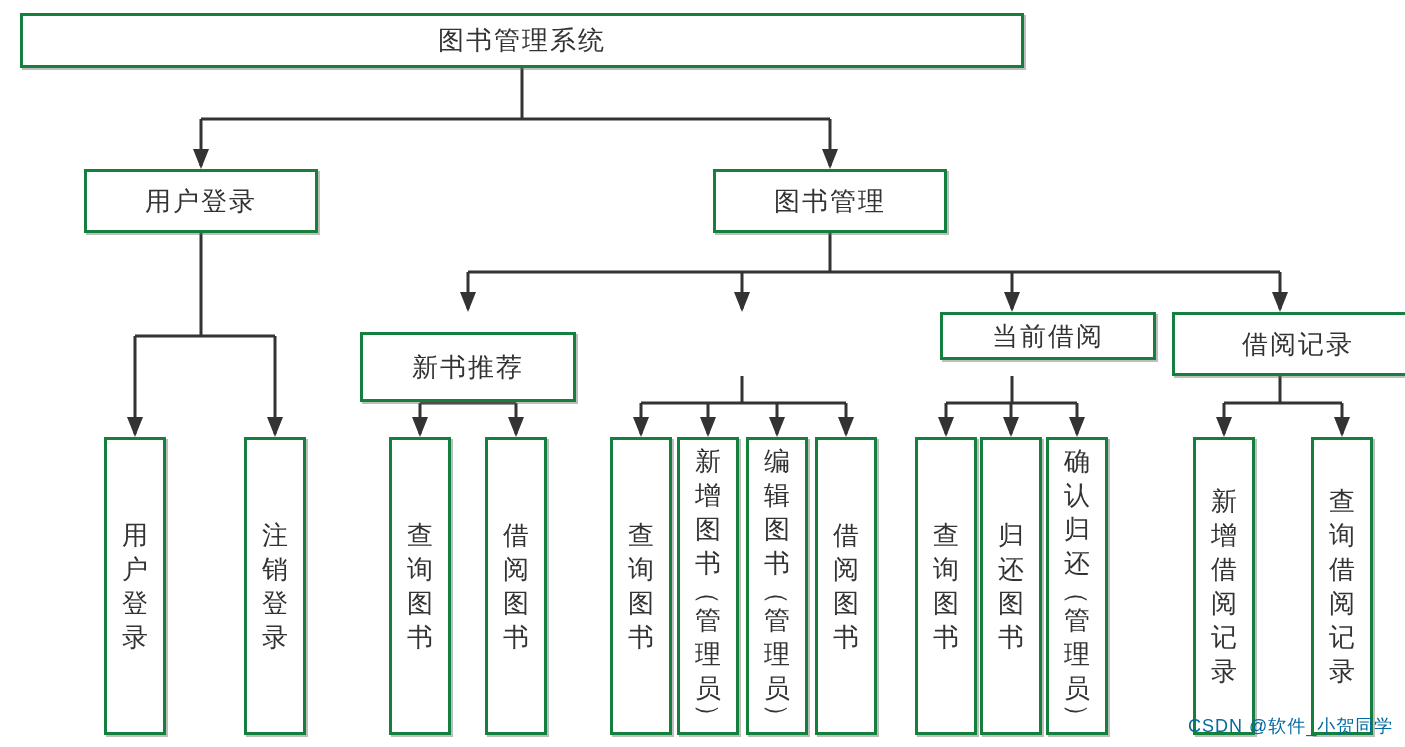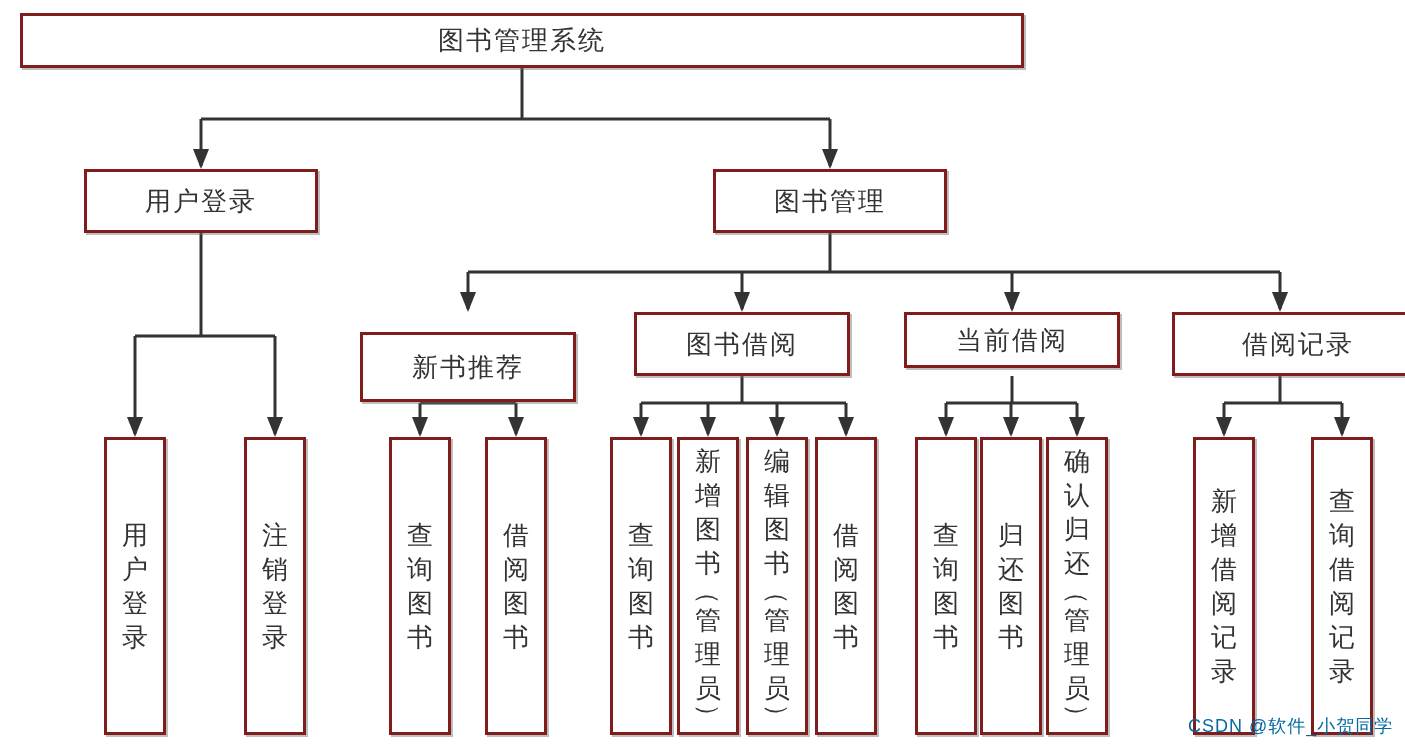--- a/index.html
+++ b/index.html
@@ -7,21 +7,21 @@
     position: relative;
     width: 1405px;
     height: 747px;
     background: #ffffff;
     font-family: "Liberation Sans", sans-serif;
     overflow: hidden;
   }
   .box {
     position: absolute;
     background: #ffffff;
-    border: 3px solid #7f1d1d;
+    border: 3px solid #15803d;
     box-shadow: 2px 2px 0 rgba(110,110,110,0.45);
     box-sizing: border-box;
     display: flex;
     align-items: center;
     justify-content: center;
   }
   .box .label {
     color: #333333;
     font-size: 26px;
     letter-spacing: 2px;
@@ -108,24 +108,21 @@
   <div class="box" style="left:713px; top:169px; width:234px; height:64px">
     <span class="label">图书管理</span>
   </div>
   <div class="box" style="left:84px; top:169px; width:234px; height:64px">
     <span class="label">用户登录</span>
   </div>
 
   <div class="box" style="left:360px; top:332px; width:216px; height:70px">
     <span class="label">新书推荐</span>
   </div>
-  <div class="box" style="left:634px; top:312px; width:216px; height:64px">
-    <span class="label">图书借阅</span>
-  </div>
-  <div class="box" style="left:904px; top:312px; width:216px; height:56px">
+  <div class="box" style="left:940px; top:312px; width:216px; height:48px">
     <span class="label">当前借阅</span>
   </div>
   <div class="box" style="left:1172px; top:312px; width:252px; height:64px">
     <span class="label">借阅记录</span>
   </div>
 
   <div class="box leaf" style="left:104px; top:437px; width:62px; height:298px">
     <span class="label">
         <span class="vchar">用</span>
         <span class="vchar">户</span>

